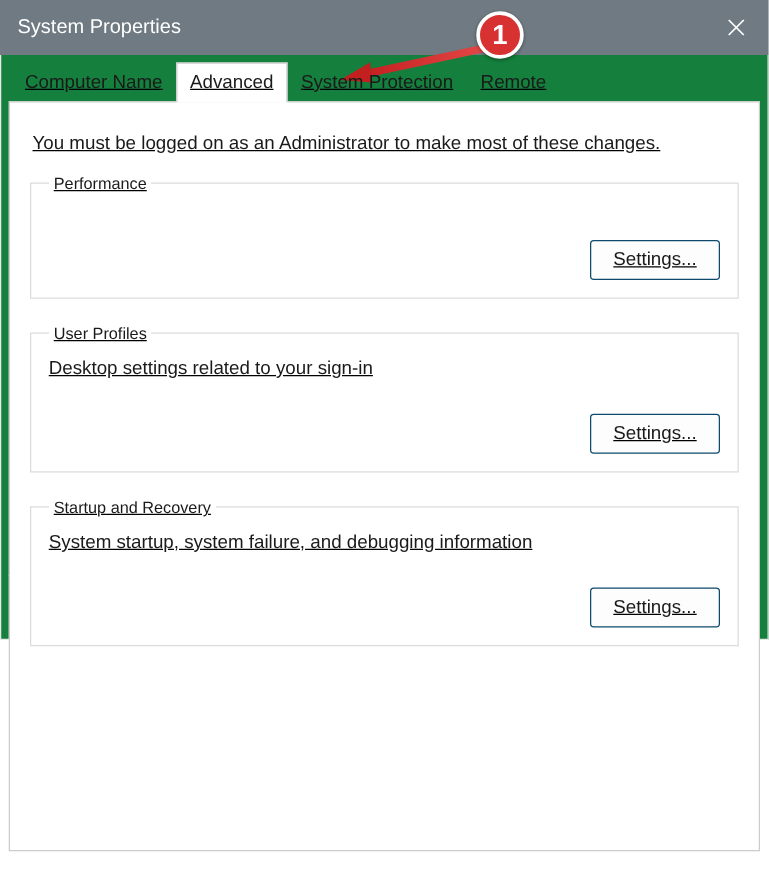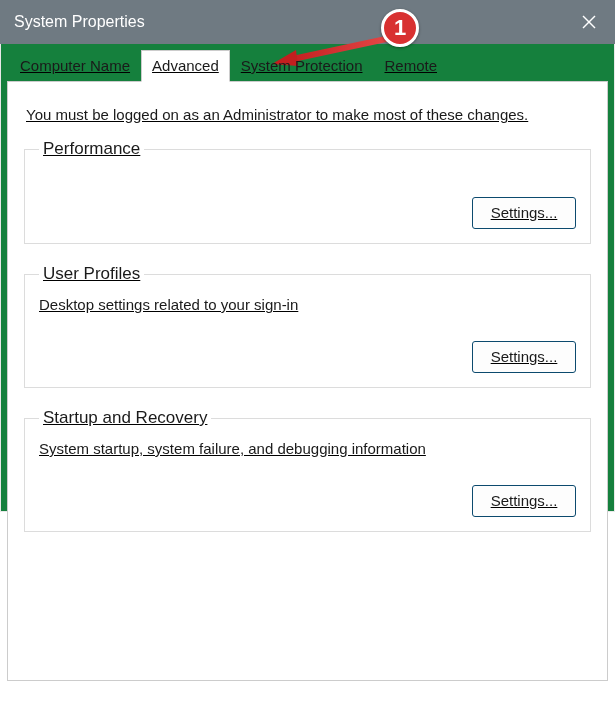--- a/index.html
+++ b/index.html
@@ -69,21 +69,21 @@
   }
   .intro { margin: 6px 0 16px 2px; color: #1a1a1a; }
   fieldset.group {
     border: 1px solid #dcdcdc;
     margin: 0 0 20px 0;
     padding: 10px 14px 14px 14px;
     position: relative;
   }
   fieldset.group legend {
     padding: 0 4px;
-    font-size: 17px;
+    font-size: 13px;
     color: #1a1a1a;
   }
   .group-desc { margin: 2px 0 10px 0; color: #1a1a1a; }
   .group-actions {
     display: flex;
     justify-content: flex-end;
     margin-top: 28px;
   }
   .btn {
     min-width: 104px;

